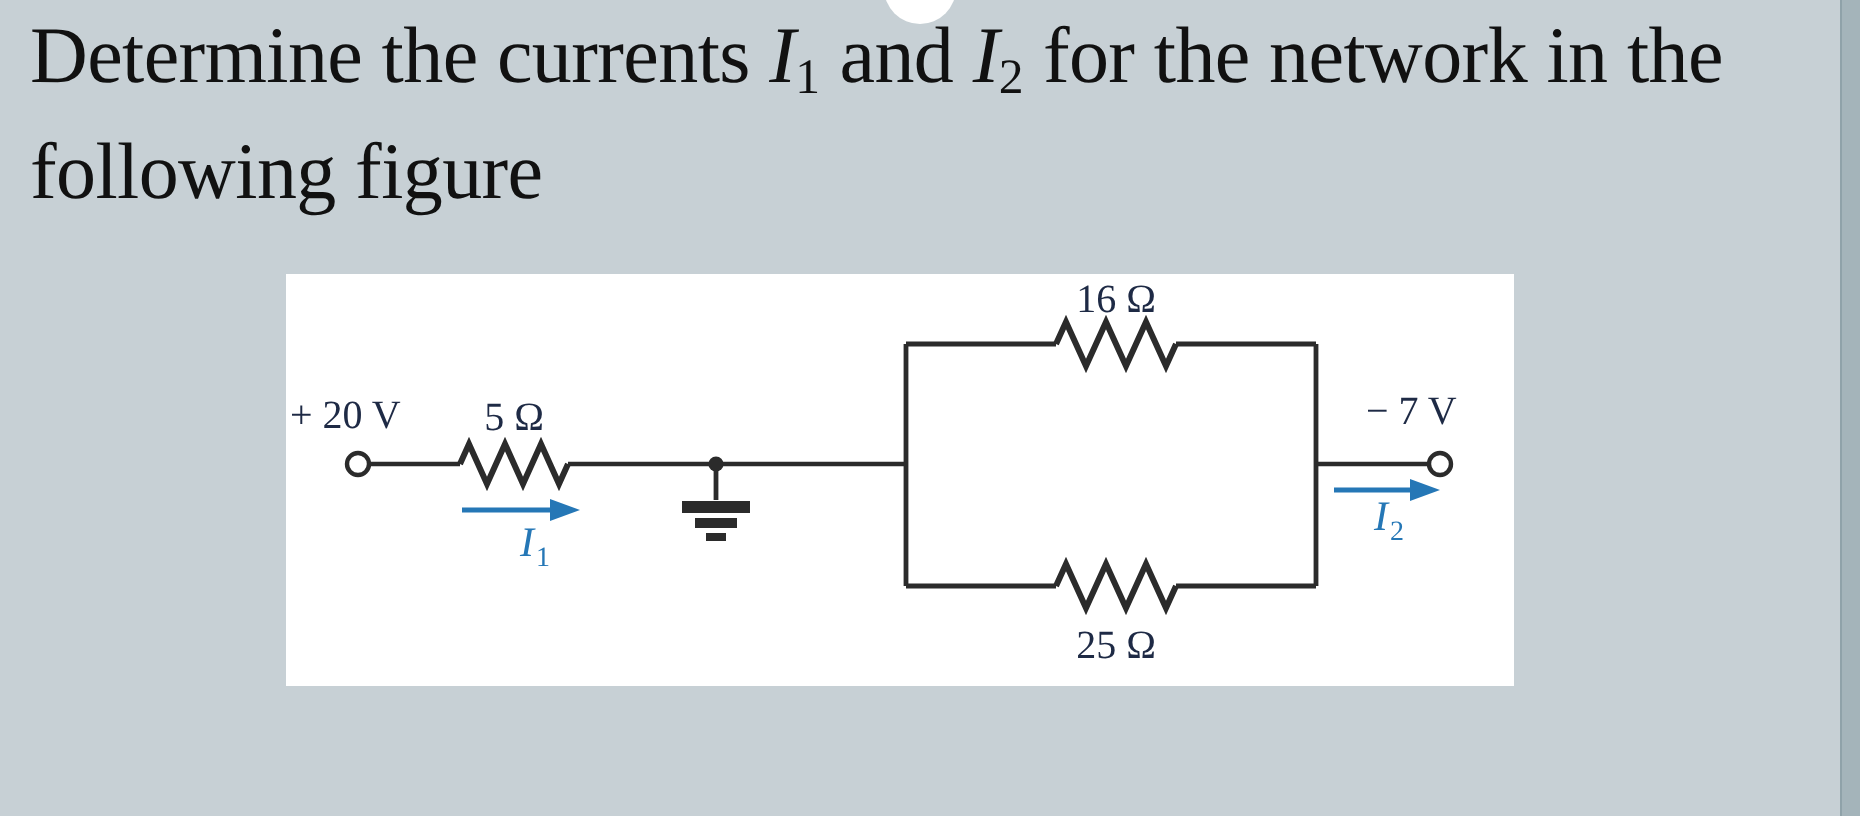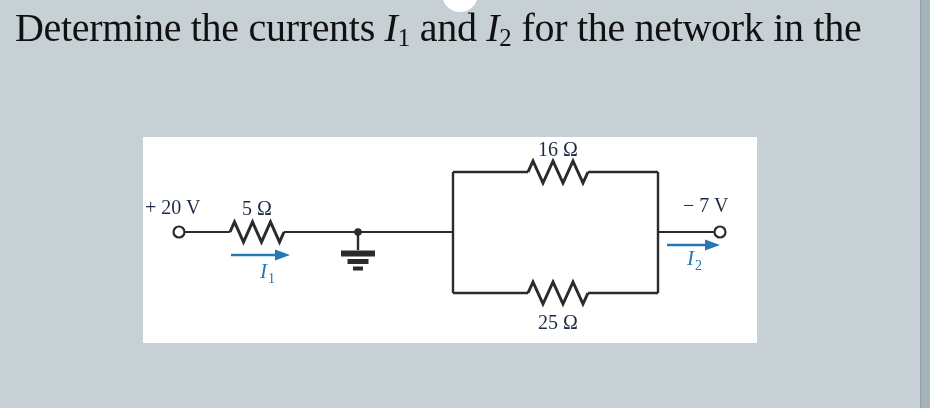--- a/index.html
+++ b/index.html
@@ -49,20 +49,21 @@
 </head>
 <body>
 
 <div id="screen">
 
   <div id="right-strip"></div>
   <div id="top-notch"></div>
 
   <div id="question">
     <span>Determine the currents </span><span class="ivar">I</span><span class="sub">1</span><span> and </span><span class="ivar">I</span><span class="sub">2</span><span> for the network in the</span><br>
+    <span>following figure</span>
   </div>
 
   <div id="figure-panel">
     <svg width="614" height="206" viewBox="0 0 614 206">
 
       <circle cx="36" cy="95" r="5.5" fill="none" stroke="#2b2b2b" stroke-width="2.2"></circle>
 
       <path d="M41.5,95 H87" stroke="#2b2b2b" stroke-width="2.2" fill="none"></path>
 
       <path d="M87,95 l4.5,-10 l9,20 l9,-20 l9,20 l9,-20 l9,20 l4.5,-10" stroke="#2b2b2b" stroke-width="3" fill="none" stroke-linejoin="miter"></path>

